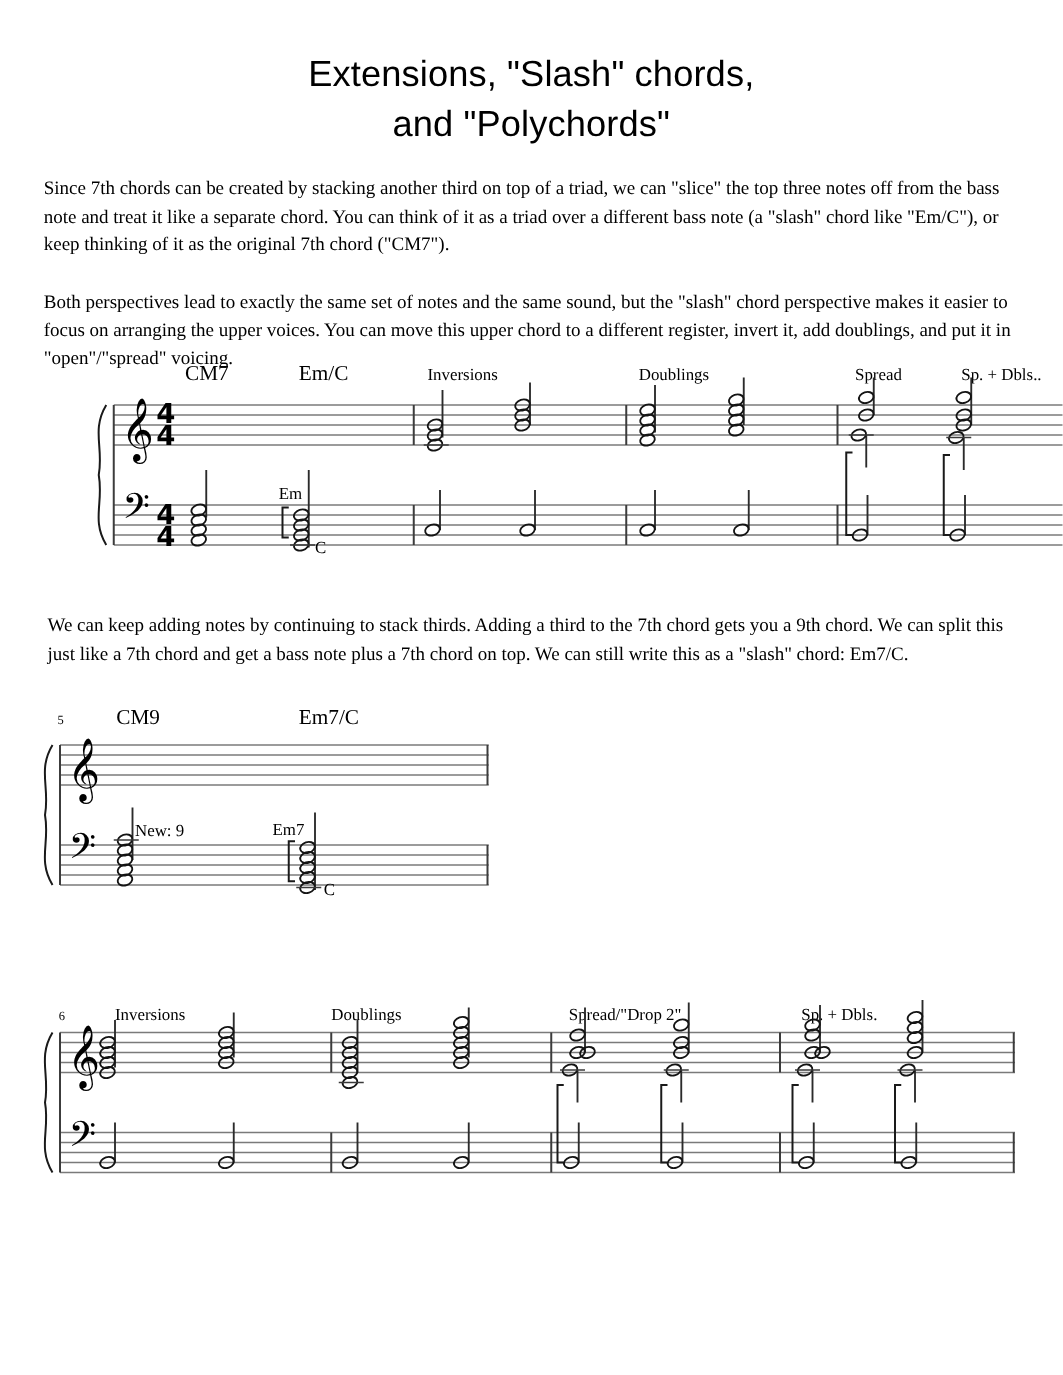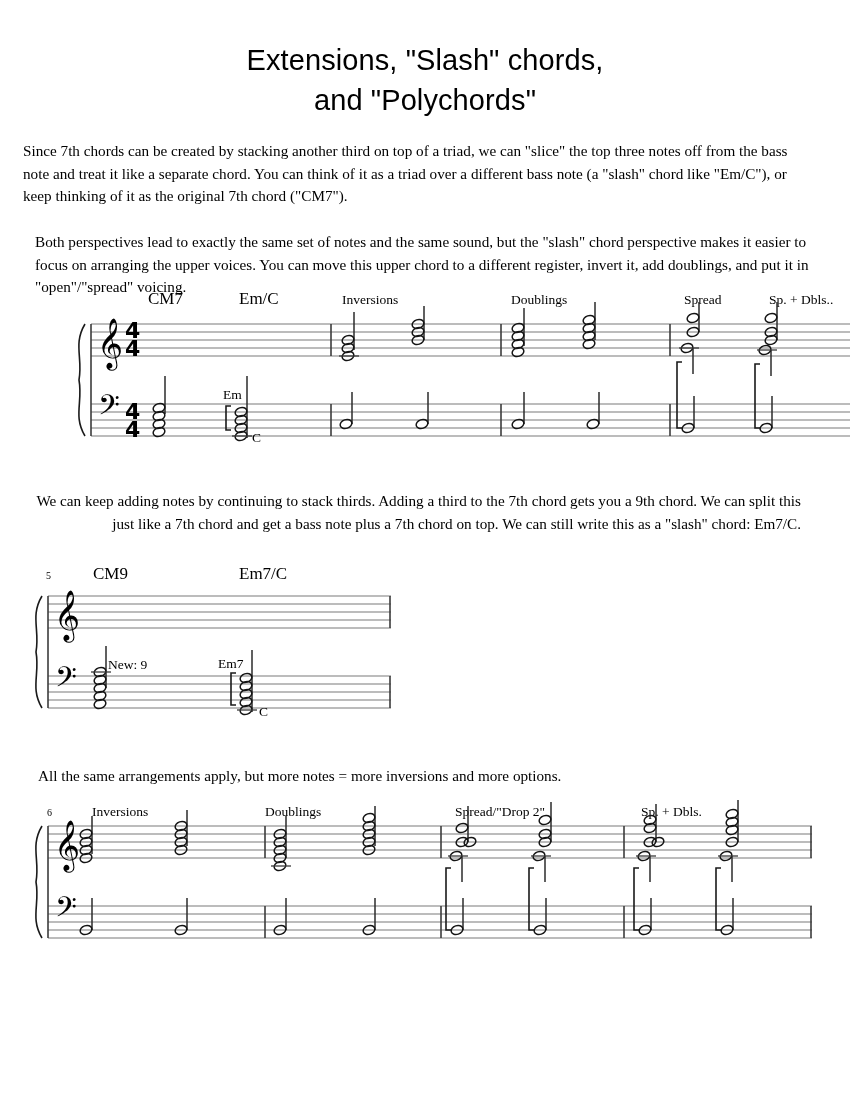--- a/index.html
+++ b/index.html
@@ -34,23 +34,23 @@
   }
   .title .line2 { display: block; }
 
   .para {
     position: absolute;
     font-size: 15.2px;
     line-height: 22.5px;
     text-align: left;
     font-family: "Liberation Serif", "DejaVu Serif", serif;
   }
-  #para-1 { left: 23px; top: 140px; width: 782px; }
+  #para-1 { left: 35px; top: 140px; width: 782px; }
   #para-2 { left: 35px; top: 231px; width: 782px; }
-  #para-3 { left: 22px; top: 490px; width: 779px; text-align: right; }
+  #para-3 { left: 38px; top: 490px; width: 779px; }
   #para-4 { left: 38px; top: 765px; width: 779px; }
 
   .system {
     position: absolute;
   }
   #system-1 { left: 12px; top: 288px; padding-left: 31px; }
   #system-2 { left: 0px; top: 560px; }
   #system-3 { left: 0px; top: 798px; }
 
   svg { display: block; }
@@ -301,21 +301,20 @@
         <path class="bracket" d="M236,113 L231,113 L231,145 L236,145"></path>
       </g>
       <text class="stafftext" x="218" y="108">Em7</text>
       <text class="stafftext" x="259" y="156">C</text>
 
       <line class="barline" x1="390" y1="36" x2="390" y2="68"></line>
       <line class="barline" x1="390" y1="116" x2="390" y2="148"></line>
     </svg>
   </div>
 
-  <div class="para" id="para-4">All the same arrangements apply, but more notes = more inversions and more options.</div>
 
   <div class="system" id="system-3">
     <svg width="850" height="160" viewBox="0 0 850 160">
 
       <text class="measnum" x="47" y="18">6</text>
       <text class="chordlabel-small" x="92" y="18">Inversions</text>
       <text class="chordlabel-small" x="265" y="18">Doublings</text>
       <text class="chordlabel-small" x="455" y="18">Spread/"Drop 2"</text>
       <text class="chordlabel-small" x="641" y="18">Sp. + Dbls.</text>
 

